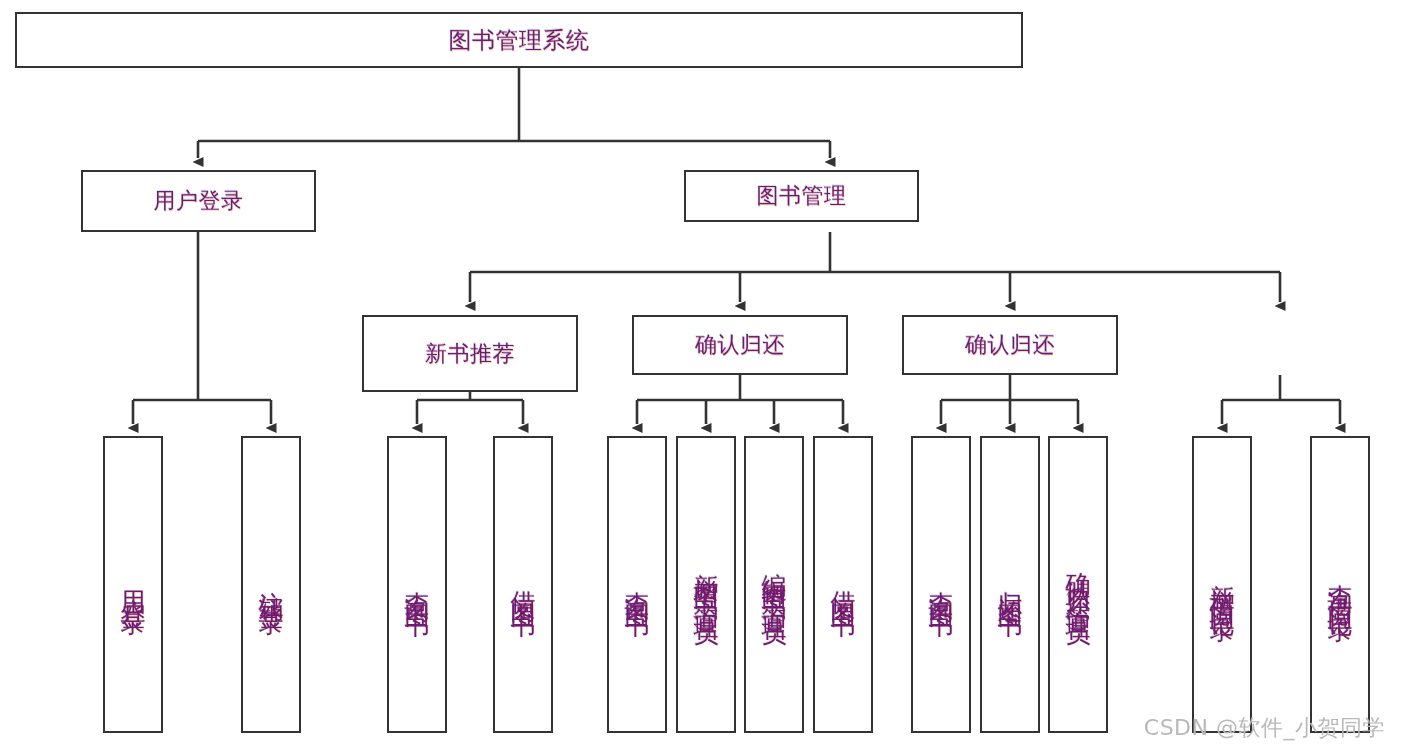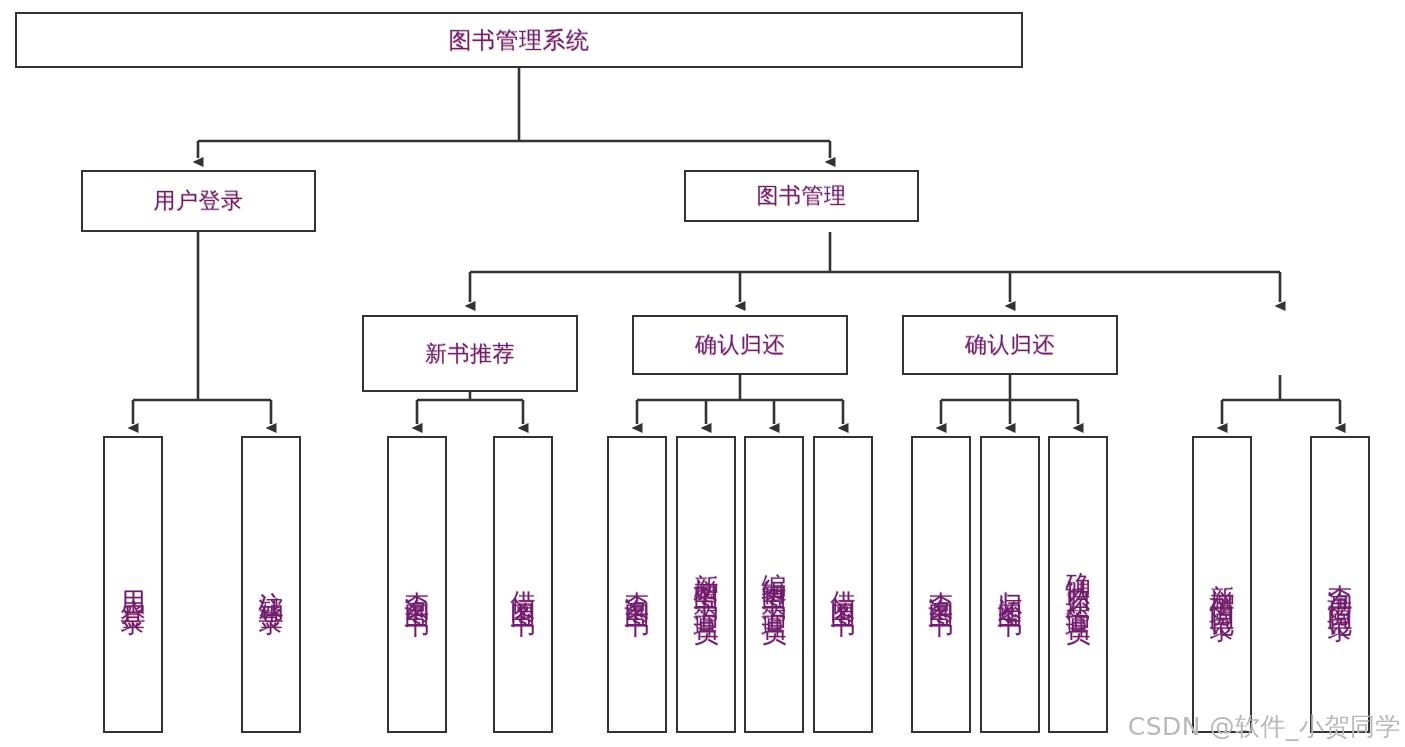--- a/index.html
+++ b/index.html
@@ -43,23 +43,23 @@
     letter-spacing:7px;
     white-space:nowrap;
     text-align:center;
   }
   .node.vert.tall .label{
     font-size:25px;
     letter-spacing:6px;
   }
   .watermark{
     position:absolute;
-    right:4px;
+    right:20px;
     bottom:4px;
-    font-size:25px;
+    font-size:22px;
     color:#b8b8b8;
     letter-spacing:0.5px;
     white-space:nowrap;
     user-select:none;
   }
 </style>
 </head>
 <body>
 
 <div id="diagram-root">

